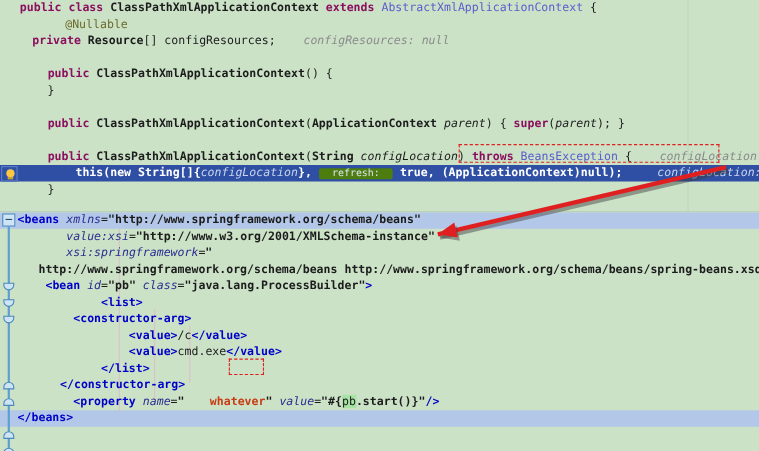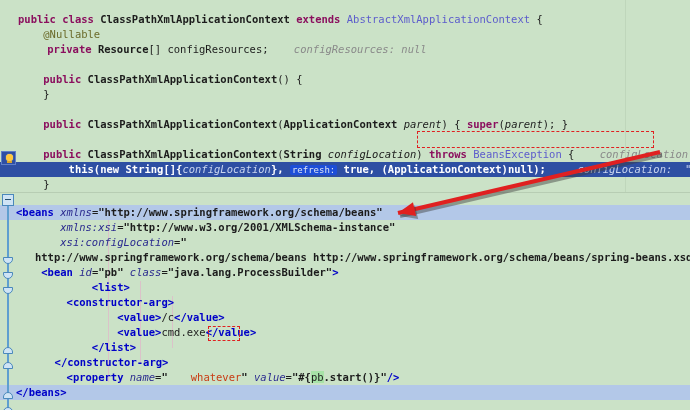--- a/index.html
+++ b/index.html
@@ -33,21 +33,21 @@
   .panel-sep {
     position: absolute;
     left: 0; top: 192px;
     width: 690px; height: 1px;
     background: #b7cdb3;
   }
 
   
   .code {
     position: absolute;
-    left: 0; top: 12px;
+    left: 0; top: 0;
     width: 690px;
   }
   .line {
     position: relative;
     height: 15px;
     line-height: 15px;
     white-space: pre;
     padding-left: 4px;
     box-sizing: border-box;
     color: #1c1c1c;
@@ -66,35 +66,35 @@
   .type    { color: #5c5ccc; }
   .ann     { color: #6b6b2a; }
   .id      { color: #1c1c1c; }
   .ital    { font-style: italic; }
   .hint    { color: #8a8a8a; font-style: italic; }
   .punct   { color: #1c1c1c; }
   .lightb  { color: #ffffff; font-weight: bold; }
   .lighti  { color: #c8d4ef; font-style: italic; }
 
   .param-hint {
-    background: #1d4ed8;
+    background: #4d7c0f;
     color: #dfe6f2;
     font-style: normal;
     border-radius: 2px;
-    padding: 0 2px;
+    padding: 0 12px;
     font-size: 9px;
   }
 
   
   .xtag   { color: #0000c8; font-weight: bold; }
   .xattr  { color: #2b2b8f; font-style: italic; text-align: right; }
   .xval   { color: #1c1c1c; font-weight: bold; }
   .xtext  { color: #1c1c1c; }
   .xcdata { color: #1c1c1c; }
-  .xred   { color: #c83c14; font-weight: normal; padding-left: 23px; }
+  .xred   { color: #c83c14; font-weight: bold; padding-left: 23px; }
   .spel-hl{ background: #a7e3a7; }
 
   
   .jgutter-bar {
     position: absolute;
     left: 0; top: 0;
     width: 15px; height: 193px;
     background: #cbe2c7;
   }
   .bulb-icon {
@@ -186,22 +186,22 @@
 </head>
 <body>
 
 <div id="screen">
 
   <div class="panel" id="java-panel">
     <div class="margin-line" style="left:625px;height:193px;"></div>
     <div class="jgutter-bar"></div>
     <div class="code" id="java-code">
         <div class="line" style="padding-left: 18px;"><span class="kw">public </span><span class="kw">class </span><span class="cls">ClassPathXmlApplicationContext </span><span class="kw">extends </span><span class="type">AbstractXmlApplicationContext </span><span class="punct">{</span></div>
-        <div class="line" style="padding-left: 18px;"><span class="ann">    @Nullable</span></div>
-        <div class="line" style="padding-left: 22px;"><span class="punct">    </span><span class="kw">private </span><span class="cls">Resource</span><span class="punct">[] configResources;</span><span class="hint">    configResources: null</span></div>
+        <div class="line" style="padding-left: 34px;"><span class="ann">    @Nullable</span></div>
+        <div class="line" style="padding-left: 4px;"><span class="punct">    </span><span class="kw">private </span><span class="cls">Resource</span><span class="punct">[] configResources;</span><span class="hint">    configResources: null</span></div>
         <div class="line" style="padding-left: 18px;">&nbsp;</div>
         <div class="line" style="padding-left: 18px;"><span class="punct">    </span><span class="kw">public </span><span class="cls">ClassPathXmlApplicationContext</span><span class="punct">() {</span></div>
         <div class="line" style="padding-left: 18px;"><span class="punct">    }</span></div>
         <div class="line" style="padding-left: 18px;">&nbsp;</div>
         <div class="line" style="padding-left: 18px;"><span class="punct">    </span><span class="kw">public </span><span class="cls">ClassPathXmlApplicationContext</span><span class="punct">(</span><span class="cls">ApplicationContext </span><span class="id ital">parent</span><span class="punct">) { </span><span class="kw">super</span><span class="punct">(</span><span class="id ital">parent</span><span class="punct">); }</span></div>
         <div class="line" style="padding-left: 18px;">&nbsp;</div>
         <div class="line" style="padding-left: 18px;"><span class="punct">    </span><span class="kw">public </span><span class="cls">ClassPathXmlApplicationContext</span><span class="punct">(</span><span class="cls">String </span><span class="id ital">configLocation</span><span class="punct">) </span><span class="kw">throws </span><span class="type">BeansException </span><span class="punct">{</span><span class="hint">    configLocation: </span></div>
         <div class="line hl-exec" style="padding-left: 18px;"><span class="lightb">        this(</span><span class="lightb">new </span><span class="lightb">String[]{</span><span class="lighti">configLocation</span><span class="lightb">}, </span><span class="param-hint">refresh:</span><span class="lightb"> </span><span class="lightb">true</span><span class="lightb">, (ApplicationContext)</span><span class="lightb">null</span><span class="lightb">);</span><span class="lighti">     configLocation:  </span><span class="lighti">"http://127.0.0.1:8089/exp.xml"</span></div>
         <div class="line" style="padding-left: 18px;"><span class="punct">    }</span></div>
       </div>
@@ -213,22 +213,22 @@
 
   <div class="panel-sep"></div>
 
   <div class="panel" id="xml-panel">
 
     <div class="indent-guide" style="left:108px; top:14px; height:175px;"></div>
     <div class="indent-guide" style="left:140px; top:88px; height:82px;"></div>
     <div class="indent-guide" style="left:172px; top:103px; height:52px;"></div>
     <div class="code" id="xml-code">
         <div class="line hl-xml" style="padding-left: 16px;"><span class="xtag">&lt;beans </span><span class="xattr">xmlns</span><span class="xtext">=</span><span class="xval">"http://www.springframework.org/schema/beans"</span></div>
-        <div class="line" style="padding-left: 16px;"><span class="xtext">       </span><span class="xattr">xmlns:xsi</span><span class="xtext">=</span><span class="xval">"http://www.w3.org/2001/XMLSchema-instance"</span></div>
-        <div class="line" style="padding-left: 16px;"><span class="xtext">       </span><span class="xattr">xsi:configLocation</span><span class="xtext">=</span><span class="xval">"</span></div>
+        <div class="line" style="padding-left: 16px;"><span class="xtext">       </span><span class="xattr">value:xsi</span><span class="xtext">=</span><span class="xval">"http://www.w3.org/2001/XMLSchema-instance"</span></div>
+        <div class="line" style="padding-left: 16px;"><span class="xtext">       </span><span class="xattr">xsi:springframework</span><span class="xtext">=</span><span class="xval">"</span></div>
         <div class="line" style="padding-left: 16px;"><span class="xval">   http://www.springframework.org/schema/beans http://www.springframework.org/schema/beans/spring-beans.xsd"</span></div>
         <div class="line" style="padding-left: 16px;"><span class="xtext">    </span><span class="xtag">&lt;bean </span><span class="xattr">id</span><span class="xtext">=</span><span class="xval">"pb" </span><span class="xattr">class</span><span class="xtext">=</span><span class="xval">"java.lang.ProcessBuilder"</span><span class="xtag">&gt;</span></div>
         <div class="line" style="padding-left: 16px;"><span class="xtext">            </span><span class="xtag">&lt;list&gt;</span></div>
         <div class="line" style="padding-left: 16px;"><span class="xtext">        </span><span class="xtag">&lt;constructor-arg&gt;</span></div>
         <div class="line" style="padding-left: 16px;"><span class="xtext">                </span><span class="xtag">&lt;value&gt;</span><span class="xtext">/c</span><span class="xtag">&lt;/value&gt;</span></div>
         <div class="line" style="padding-left: 16px;"><span class="xtext">                </span><span class="xtag">&lt;value&gt;</span><span class="xtext">cmd.exe</span><span class="xtag">&lt;/value&gt;</span></div>
         <div class="line" style="padding-left: 16px;"><span class="xtext">            </span><span class="xtag">&lt;/list&gt;</span></div>
         <div class="line" style=""><span class="xtext">        </span><span class="xtag">&lt;/constructor-arg&gt;</span></div>
         <div class="line" style="padding-left: 16px;"><span class="xtext">        </span><span class="xtag">&lt;property </span><span class="xattr">name</span><span class="xtext">=</span><span class="xval">"</span><span class="xred">whatever</span><span class="xval">" </span><span class="xattr">value</span><span class="xtext">=</span><span class="xval">"#{</span><span class="spel-hl">pb</span><span class="xval">.start()}"</span><span class="xtag">/&gt;</span></div>
         <div class="line hl-xml" style="padding-left: 16px;"><span class="xtag">&lt;/beans&gt;</span></div>

